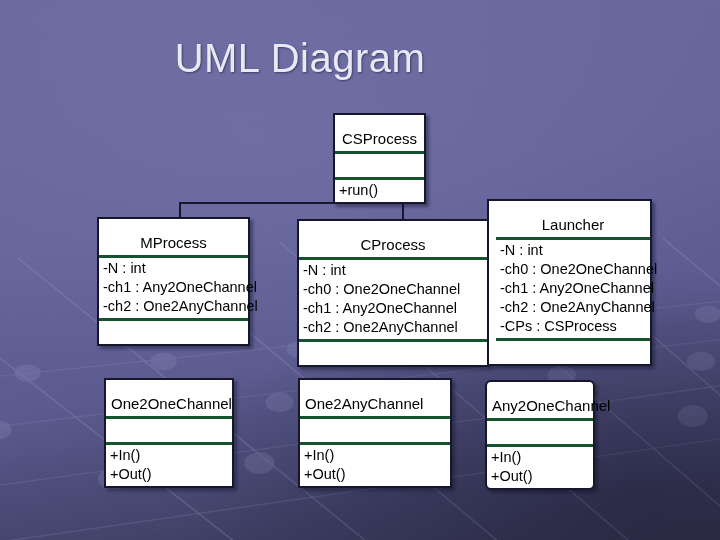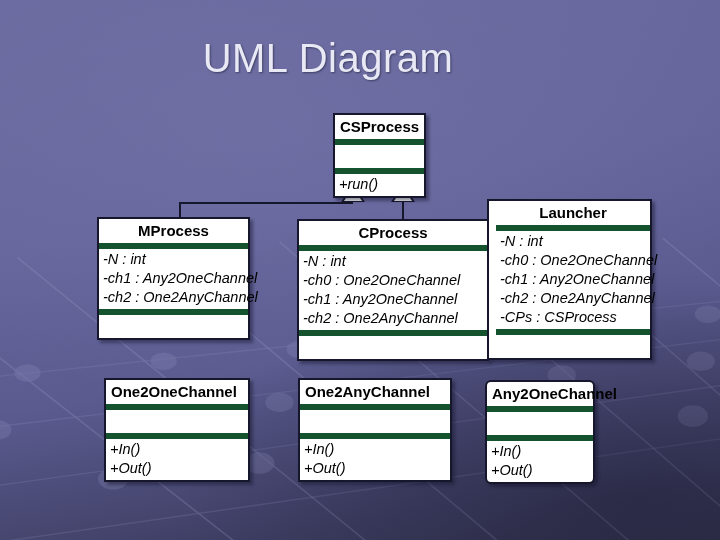--- a/index.html
+++ b/index.html
@@ -50,44 +50,44 @@
     position: absolute;
     left: 0;
     top: 36px;
     width: 600px;
     text-align: center;
     font-size: 40px;
     font-weight: 400;
     letter-spacing: 0.5px;
     color: #e9e9f6;
     text-shadow: 1px 1px 2px rgba(25,25,50,0.55);
-    padding-left: 28px;
   }
 
   
   .uml {
     position: absolute;
     background: #ffffff;
     border: 2px solid #16162c;
     box-sizing: border-box;
     box-shadow: 3px 3px 3px rgba(20,20,45,0.45);
     color: #000000;
   }
   .uml .sec {
     box-sizing: border-box;
     padding: 1px 4px 2px 4px;
   }
-  .uml .sec + .sec { border-top: 6px solid #14532d; font-style: italic; }
+  .uml .sec + .sec { border-top: 3px solid #14532d; }
   .uml .name {
-    font-weight: bold;
+    font-weight: normal;
     font-size: 15px;
     line-height: 19px;
     padding-top: 2px;
     padding-bottom: 3px;
     white-space: nowrap;
+    margin-top: 12px;
   }
   .uml .name.center { text-align: center; }
   .uml .name.left   { text-align: left; padding-left: 5px; }
   .uml .attrs, .uml .ops {
     font-size: 14.5px;
     line-height: 19px;
   }
   .uml .row { white-space: nowrap; }
   .uml .empty { height: 20px; }
 
@@ -227,21 +227,21 @@
       <div class="row">-ch0 : One2OneChannel</div>
       <div class="row">-ch1 : Any2OneChannel</div>
       <div class="row">-ch2 : One2AnyChannel</div>
       <div class="row">-CPs : CSProcess</div>
     </div>
     <div class="sec ops">
       <div class="empty"></div>
     </div>
   </div>
 
-  <div class="uml" style="left:104px; top:378px; width:146px;">
+  <div class="uml" style="left:104px; top:378px; width:130px;">
     <div class="sec name left">One2OneChannel</div>
     <div class="sec attrs">
       <div class="empty"></div>
     </div>
     <div class="sec ops">
       <div class="row">+In()</div>
       <div class="row">+Out()</div>
     </div>
   </div>
 

